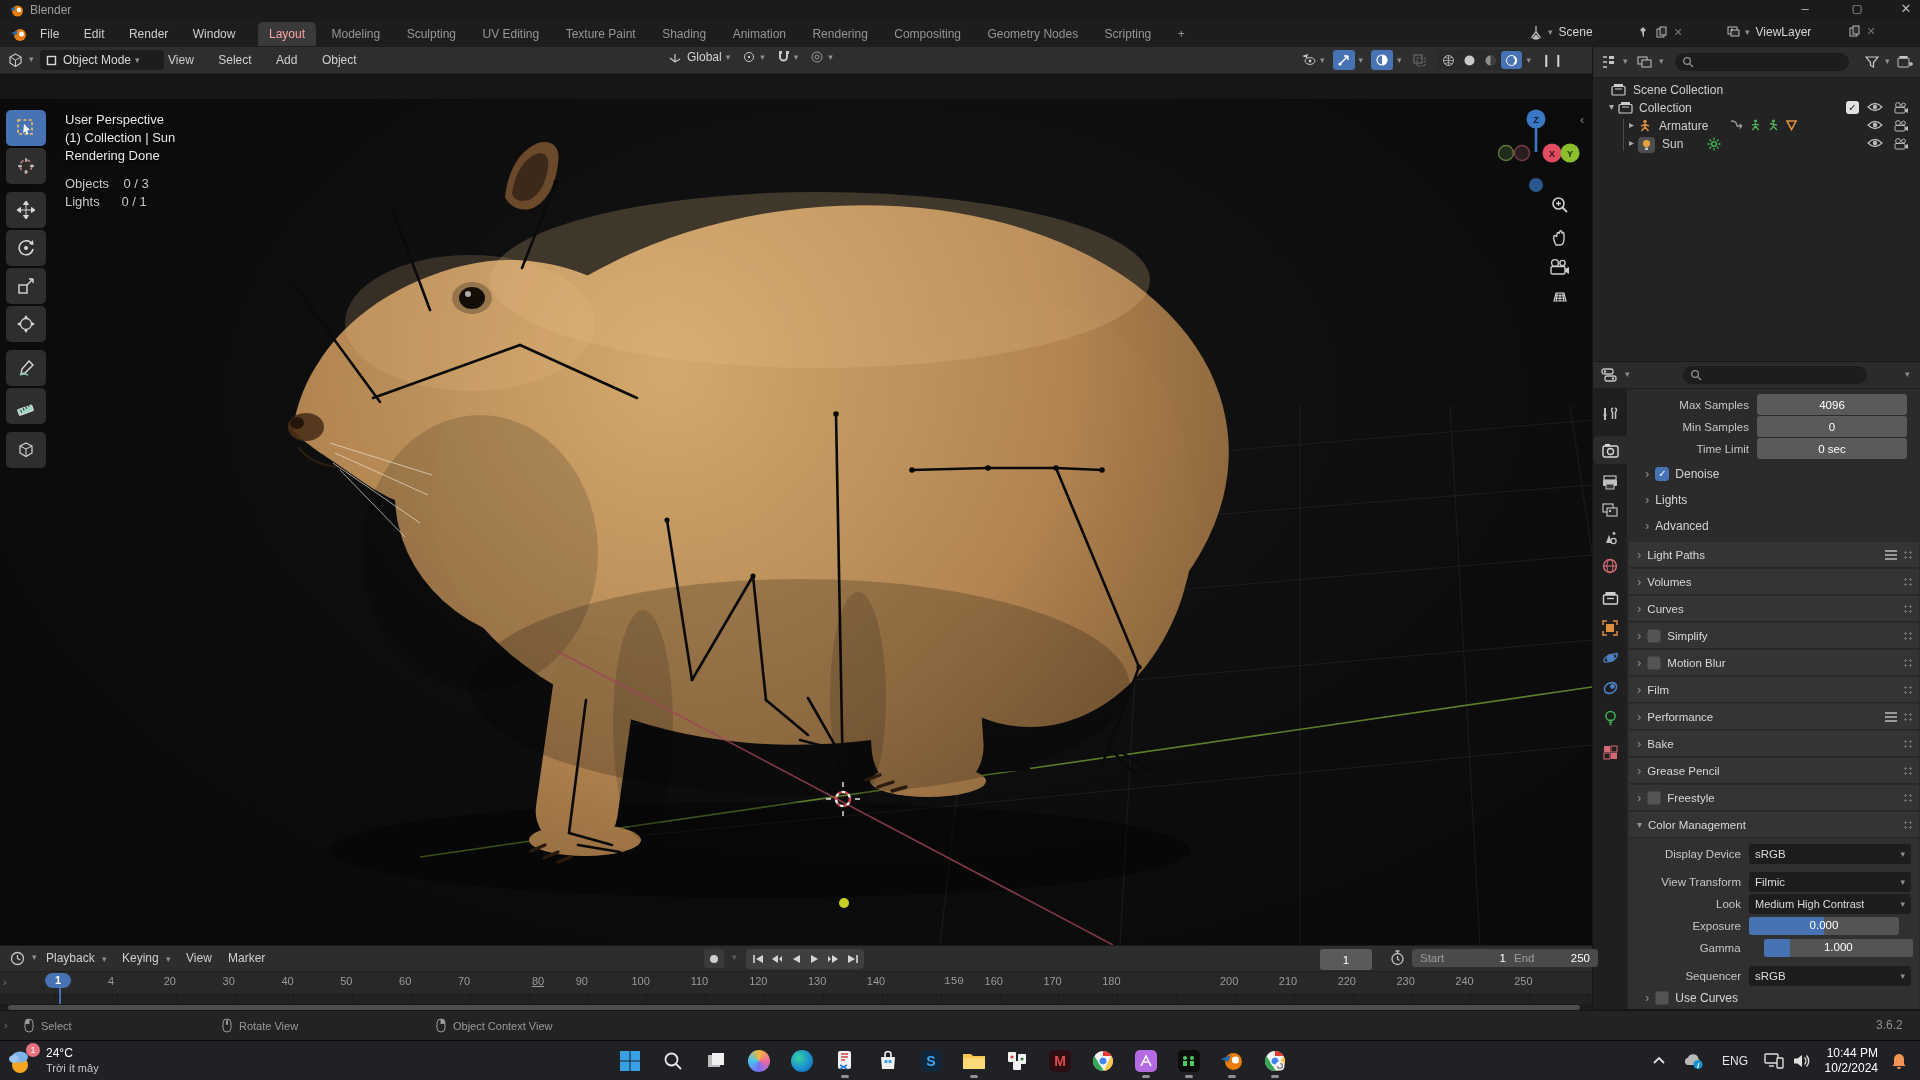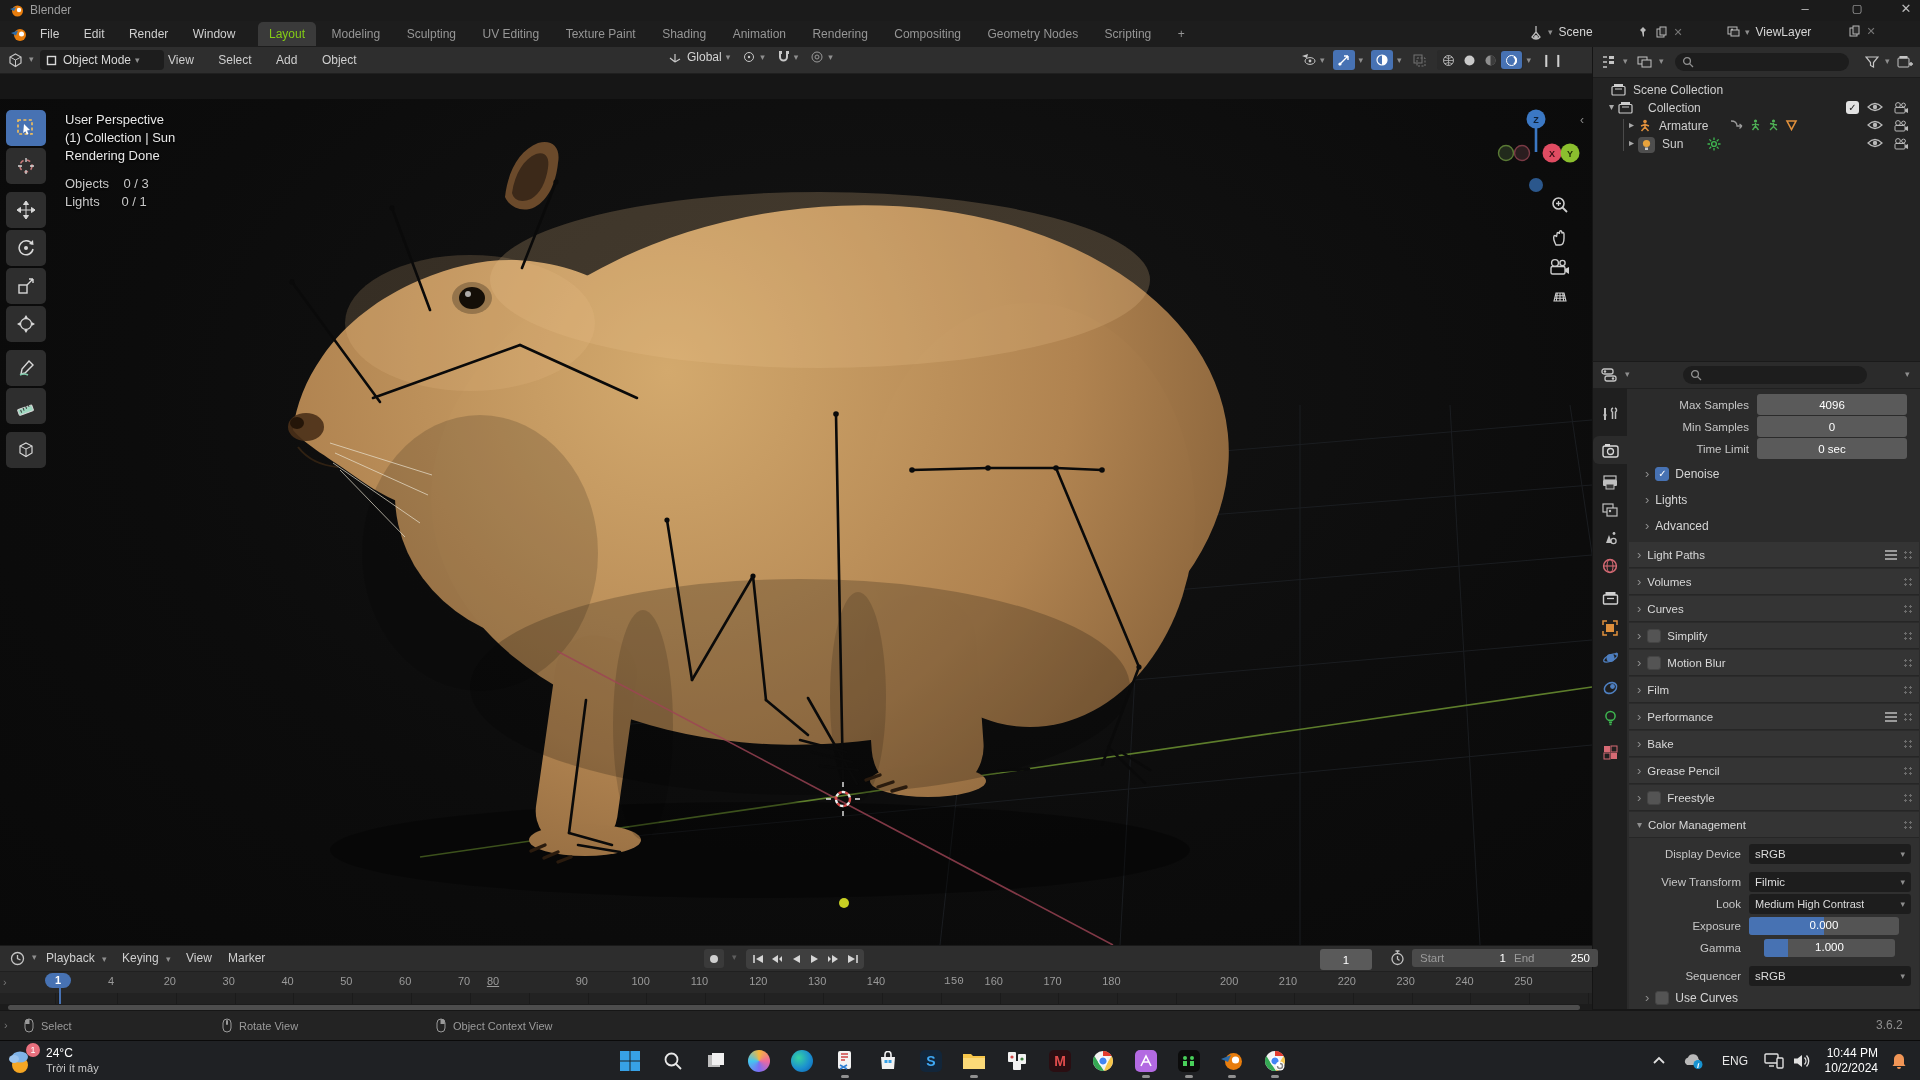--- a/index.html
+++ b/index.html
@@ -8,21 +8,21 @@
        -webkit-font-smoothing:antialiased;background:#161616;}
   .i{position:absolute;}
   .row{display:flex;align-items:center;}
   .t11{font-size:11px;} .t12{font-size:12px;} .t13{font-size:13px;}
   .dim{color:#9b9b9b;} .lit{color:#e8e8e8;}
   
   .titlebar{left:0;top:0;width:1920px;height:21px;background:#1b1b1b;}
   .topbar{left:0;top:21px;width:1920px;height:26px;background:#1d1d1d;border-bottom:1px solid #131313;}
   .menu-item{padding:0 10px;line-height:26px;font-size:12px;color:#cfcfcf;display:inline-block;}
   .ws-tab{padding:0 11px;line-height:24px;font-size:12px;color:#969696;display:inline-block;border-radius:5px 5px 0 0;}
-  .ws-tab.active{background:#3a3a3a;color:#84cc16;}
+  .ws-tab.active{background:#3a3a3a;color:#fca5a5;}
   .vheader{left:0;top:47px;width:1592px;height:26px;background:#2e2e2e;border-bottom:1px solid #1f1f1f;}
   .toolstrip{left:0;top:73px;width:1592px;height:26px;background:#262626;border-bottom:1px solid #1b1b1b;}
   .viewport{left:0;top:99px;width:1592px;height:846px;background:radial-gradient(ellipse at 55% 35%, #141414 0%, #0c0c0c 60%, #090909 100%);overflow:hidden;}
   .fieldbox{background:#1d1d1d;border-radius:4px;color:#d8d8d8;font-size:12px;display:flex;align-items:center;padding:0 6px;height:20px;}
   .caret{color:#8f8f8f;font-size:9px;margin-left:4px;}
   
   .toolbtn{position:absolute;left:6px;width:40px;height:36px;background:#2e2e2e;border-radius:5px;display:flex;align-items:center;justify-content:center;}
   .toolbtn.active{background:#4772b3;}
   
   .outliner{left:1592px;top:47px;width:328px;height:314px;background:#232323;border-left:1px solid #141414;}
@@ -501,21 +501,21 @@
         </svg>
       <span style="margin-left:7px">Scene Collection</span>
     </div>
     <div class="orow" style="top:54px">
       <span class="caret" style="margin-left:16px;font-size:10px;color:#aaa">▾</span>
       <svg style="margin-left:4px" width="15" height="13" viewBox="0 0 15 13">
           <rect x="1" y="3.5" width="13" height="8.5" rx="1" fill="none" stroke="#cdcdcd" stroke-width="1.2"></rect>
           <rect x="3" y="1" width="9" height="3" fill="#cdcdcd"></rect>
           <path d="M4 6 H11" stroke="#cdcdcd"></path>
         </svg>
-      <span style="margin-left:15px">Collection</span>
+      <span style="margin-left:6px">Collection</span>
       <span style="position:absolute;right:62px;width:13px;height:13px;background:#e2e2e2;border-radius:3px;color:#222;font-size:10px;line-height:13px;text-align:center">✓</span>
       <svg style="position:absolute;right:38px" width="16" height="12" viewBox="0 0 16 12">
           <path d="M1 6 Q8 -1 15 6 Q8 13 1 6 Z" fill="none" stroke="#b9b9b9" stroke-width="1.2"></path>
           <circle cx="8" cy="6" r="2.2" fill="#b9b9b9"></circle>
         </svg>
       <svg style="position:absolute;right:12px" width="16" height="13" viewBox="0 0 16 13">
           <circle cx="5" cy="4" r="2.4" fill="none" stroke="#b9b9b9"></circle>
           <circle cx="10.5" cy="4" r="1.9" fill="none" stroke="#b9b9b9"></circle>
           <rect x="2" y="6.5" width="10" height="5.5" rx="1" fill="none" stroke="#b9b9b9"></rect>
           <path d="M12 8.5 L15 7 V12 L12 10.5" fill="#b9b9b9"></path>
@@ -798,21 +798,21 @@
       </div>
       <div class="prow" style="left:0;top:79px;width:284px">
         <span class="plabel" style="width:112px">Exposure</span>
         <span class="slider" style="margin-left:8px;width:150px">
             <span class="fill" style="width: 50%;"></span>
             <span class="val">0.000</span>
           </span>
       </div>
       <div class="prow" style="left:0;top:101px;width:284px">
         <span class="plabel" style="width:112px">Gamma</span>
-        <span class="slider" style="margin-left:23px;width:131px">
+        <span class="slider" style="margin-left:23px;width:150px">
             <span class="fill" style="width: 18%;"></span>
             <span class="val">1.000</span>
           </span>
       </div>
       <div class="prow" style="left:0;top:128px;width:284px">
         <span class="plabel" style="width:112px">Sequencer</span>
         <span class="select" style="margin-left:8px;width:150px">
             <span>sRGB</span>
             <span class="caret" style="margin-left:auto">▾</span>
           </span>
@@ -893,21 +893,21 @@
     </div>
     <div class="i" style="left:0;top:25px;width:1592px;height:22px">
         <span class="tick cur" style="left: 45px;">1</span>
         <span class="tick" style="left: 97.965px;">4</span>
         <span class="tick" style="left: 156.815px;">20</span>
         <span class="tick" style="left: 215.665px;">30</span>
         <span class="tick" style="left: 274.515px;">40</span>
         <span class="tick" style="left: 333.365px;">50</span>
         <span class="tick" style="left: 392.215px;">60</span>
         <span class="tick" style="left: 451.065px;">70</span>
-        <span class="tick" style="left: 480px; text-decoration: underline;">80</span>
+        <span class="tick" style="left: 525px; text-decoration: underline;">80</span>
         <span class="tick" style="left: 568.765px;">90</span>
         <span class="tick" style="left: 627.615px;">100</span>
         <span class="tick" style="left: 686.465px;">110</span>
         <span class="tick" style="left: 745.315px;">120</span>
         <span class="tick" style="left: 804.165px;">130</span>
         <span class="tick" style="left: 863.015px;">140</span>
         <span class="tick" style="left: 941px; font-family: Liberation Mono, monospace;">150</span>
         <span class="tick" style="left: 980.715px;">160</span>
         <span class="tick" style="left: 1039.57px;">170</span>
         <span class="tick" style="left: 1098.41px;">180</span>

